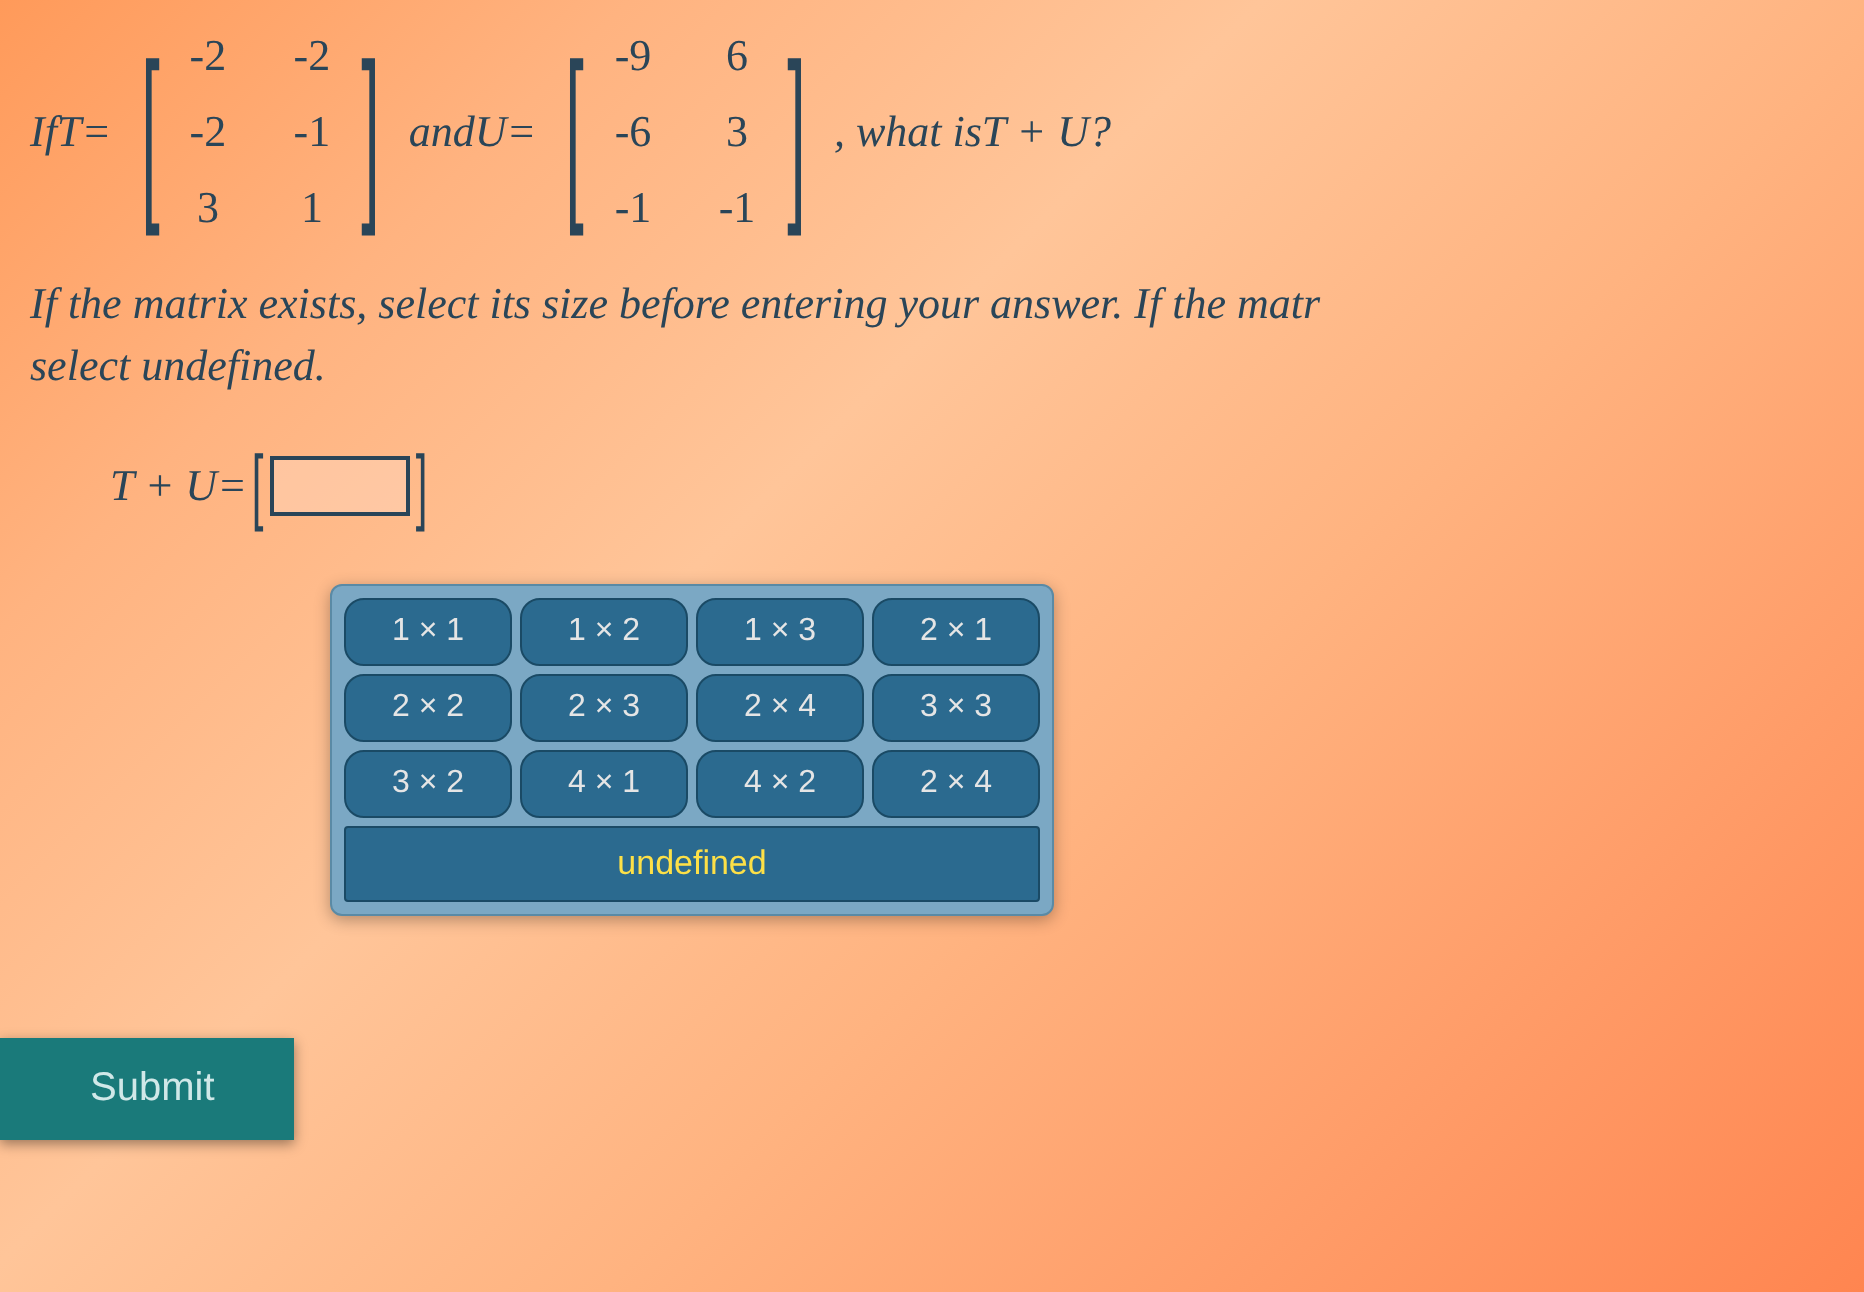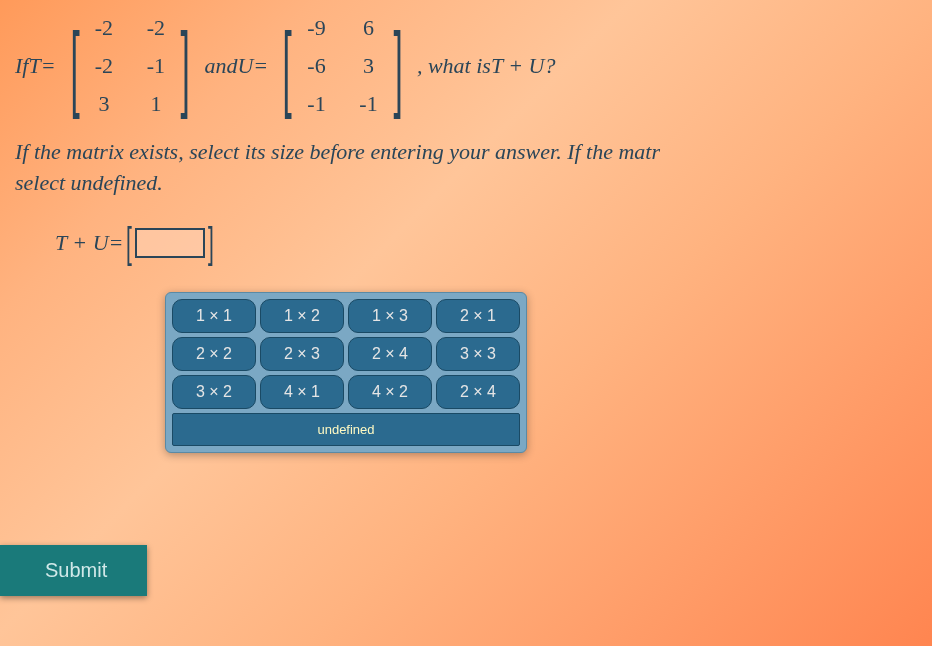--- a/index.html
+++ b/index.html
@@ -106,34 +106,34 @@
       border: 1px solid #1a4a65;
       padding: 7px 0;
       font-size: 16px;
       text-align: center;
       cursor: pointer;
       font-family: Arial, sans-serif;
       border-radius: 10px;
     }
     .undefined-btn {
       background: #2b6a8f;
-      color: #fef9c3;
+      color: #fde047;
       border: 1px solid #1a4a65;
       padding: 8px 0;
-      font-size: 13px;
+      font-size: 17px;
       text-align: center;
       cursor: pointer;
       font-family: Arial, sans-serif;
       width: 100%;
       border-radius: 2px;
     }
     .submit-btn {
       position: absolute;
       left: 0;
-      top: 545px;
+      top: 519px;
       background: #1a7a7a;
       color: #d0e8e8;
       border: none;
       padding: 14px 40px 14px 45px;
       font-size: 20px;
       font-family: Arial, sans-serif;
       cursor: pointer;
       box-shadow: 0 2px 6px rgba(0,0,0,0.4);
     }
   </style>

